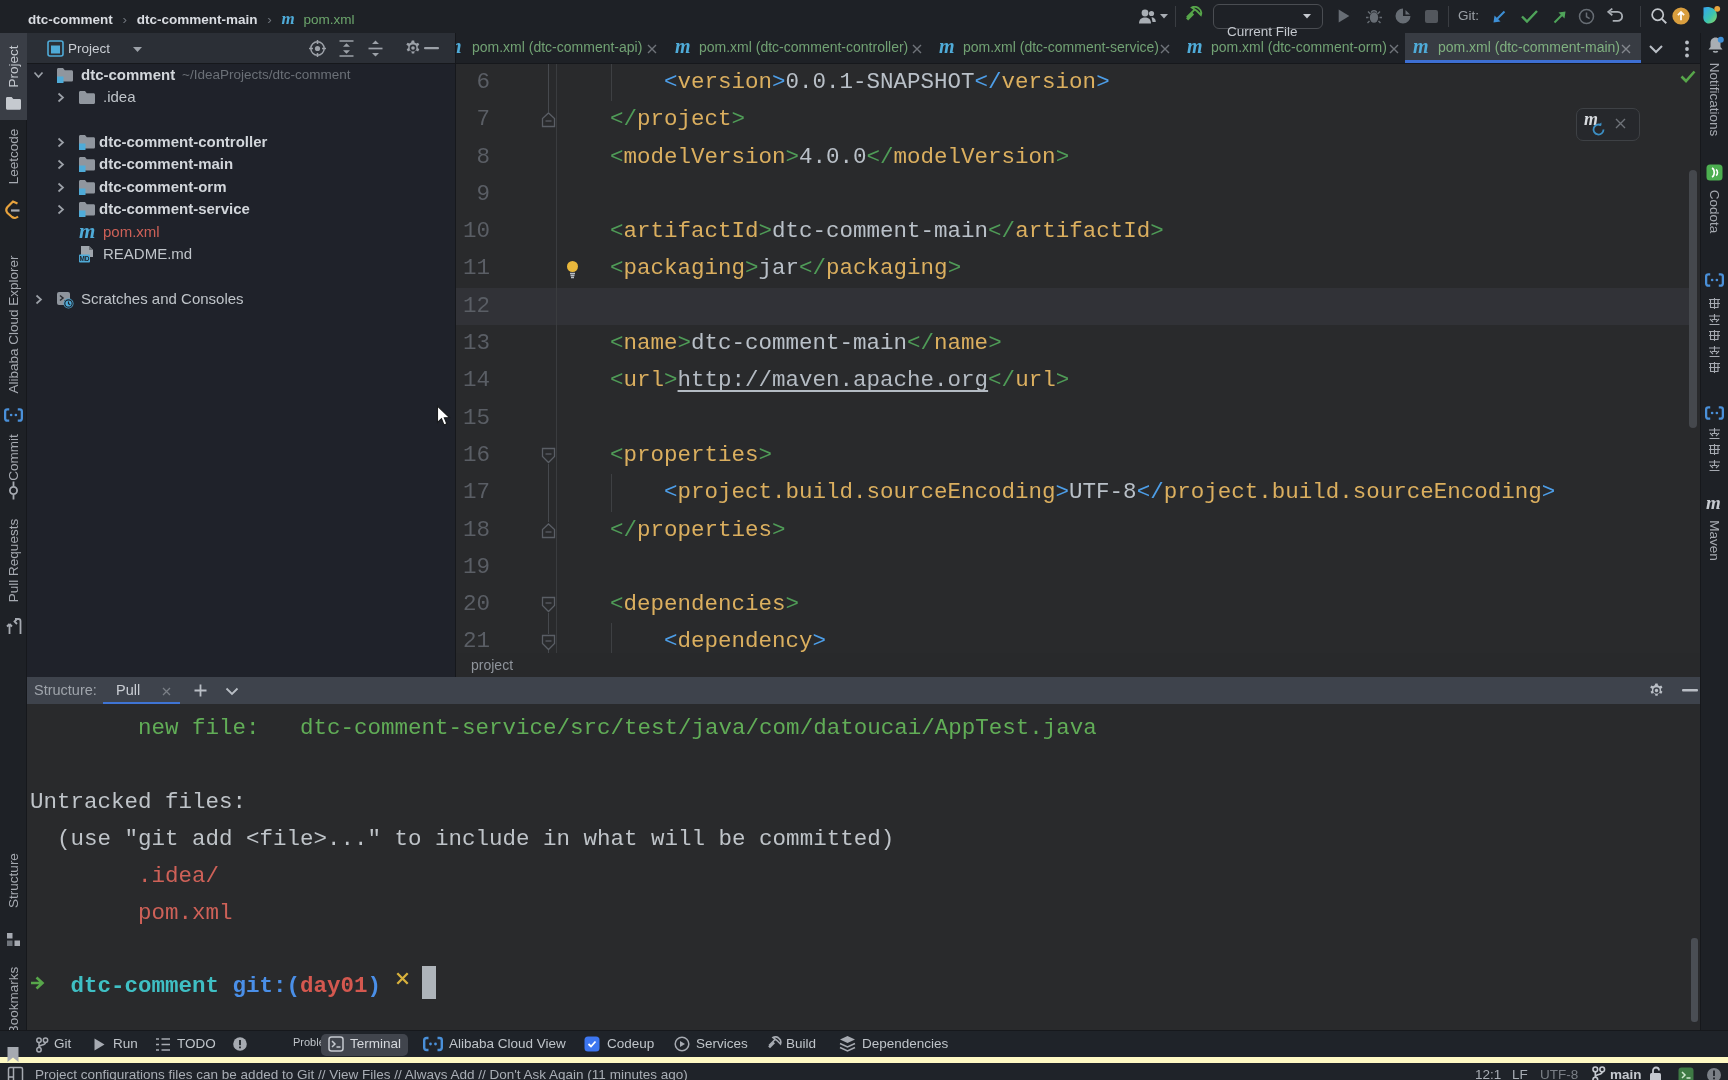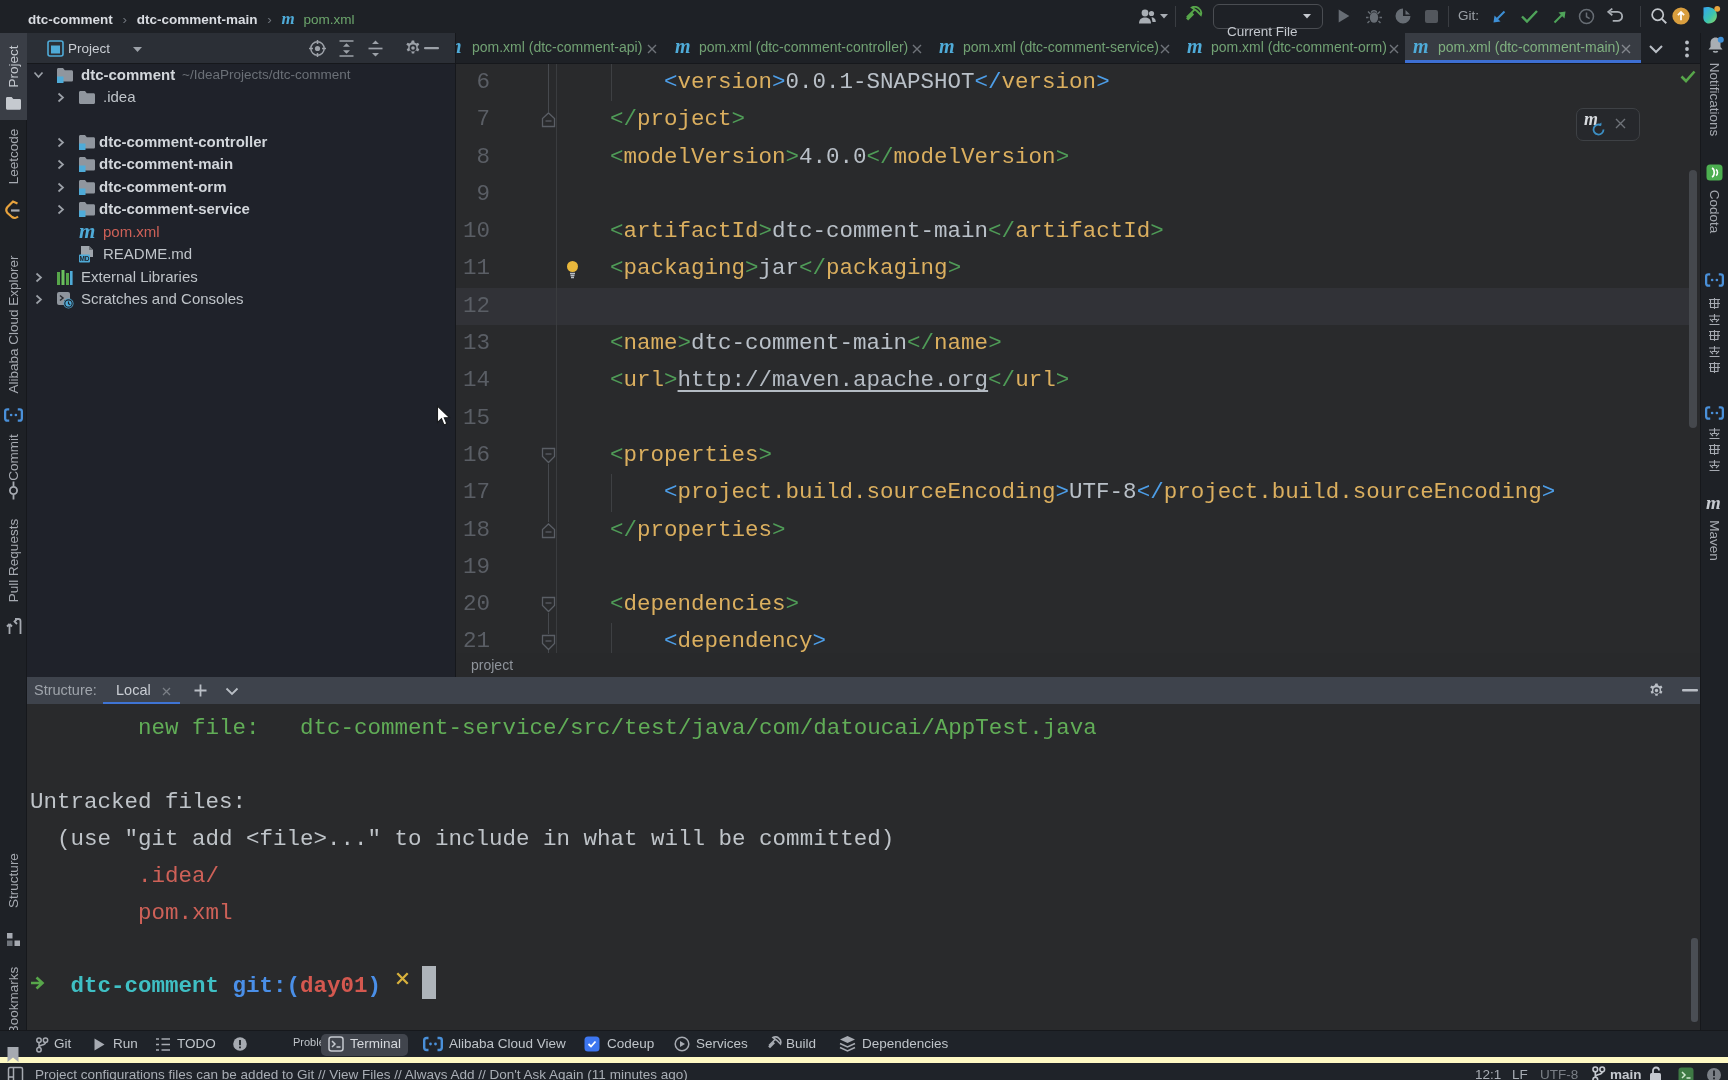--- a/index.html
+++ b/index.html
@@ -195,32 +195,20 @@
     <span class="abs" style="left:76px; top:2px; color:#CE6158;">pom.xml</span>
   </div>
   <div class="treerow" style="left:0; top:179px; width:428px;">
     <svg class="abs" style="left:51px; top:2px;" width="17" height="18" viewBox="0 0 17 18">
         <path fill="#9FA5AC" d="M3 1 h8 l4 4 v7 h-12 Z"></path>
         <path fill="#6B7077" d="M11 1 l4 4 h-4 Z"></path>
         <rect x="1" y="9.5" width="11" height="8" rx="1" fill="#4FABD8"></rect>
         <text x="6.5" y="16" font-size="6.5" font-family="Liberation Sans" font-weight="bold" fill="#1F222A" text-anchor="middle">MD</text>
       </svg>
     <span class="abs" style="left:76px; top:2px;">README.md</span>
-  </div>
-  <div class="treerow" style="left:0; top:202px; width:428px;">
-    <svg class="abs" style="left:8px; top:6px;" width="8" height="11" viewBox="0 0 8 11">
-        <path d="M1.5 1.5 L6 5.5 L1.5 9.5" fill="none" stroke="#9CA1A8" stroke-width="1.7"></path>
-      </svg>
-    <svg class="abs" style="left:29px; top:3px;" width="17" height="17" viewBox="0 0 17 17">
-        <rect x="1" y="3" width="3" height="13" fill="#57A64A"></rect>
-        <rect x="5.5" y="1" width="3" height="15" fill="#6BBF5E"></rect>
-        <rect x="10" y="4" width="3" height="12" fill="#57A64A"></rect>
-        <rect x="14" y="2" width="2.6" height="14" fill="#4FABD8"></rect>
-      </svg>
-    <span class="abs" style="left:54px; top:2px;">External Libraries</span>
   </div>
   <div class="treerow" style="left:0; top:224px; width:428px;">
     <svg class="abs" style="left:8px; top:6px;" width="8" height="11" viewBox="0 0 8 11">
         <path d="M1.5 1.5 L6 5.5 L1.5 9.5" fill="none" stroke="#9CA1A8" stroke-width="1.7"></path>
       </svg>
     <svg class="abs" style="left:29px; top:3px;" width="18" height="18" viewBox="0 0 18 18">
         <rect x="1" y="1" width="13" height="13" rx="2" fill="#8F959D"></rect>
         <path d="M4 4.5 l3 2.5 -3 2.5 M8 10 h4" stroke="#2A2C30" stroke-width="1.5" fill="none"></path>
         <circle cx="12.5" cy="12.5" r="5" fill="#4FABD8"></circle>
         <circle cx="12.5" cy="12.5" r="3.7" fill="none" stroke="#1F222A" stroke-width="1.2"></circle>
@@ -362,21 +350,21 @@
       <path d="M1.5 6.5 L6 11 L14.5 1.5" fill="none" stroke="#57A64A" stroke-width="2.6"></path>
     </svg>
 </div>
 
 <div class="abs" id="crumbbar">
     <span style="position:absolute; left:15px; top:4px; font-size:14px; color:#8F949B;">project</span>
   </div>
 
 <div class="abs" id="termheader">
   <span class="abs" style="left:7px; top:5px; font-size:14.5px; color:#9FA4AB;">Structure:</span>
-  <span class="abs" style="left:89px; top:5px; font-size:14.5px; color:#C9CDD3;">Local</span>
+  <span class="abs" style="left:89px; top:5px; font-size:14.5px; color:#C9CDD3;">Pull</span>
   <svg class="abs" style="left:134px; top:9px;" width="11" height="11" viewBox="0 0 11 11">
       <path d="M2 2 L9 9 M9 2 L2 9" stroke="#7A7F86" stroke-width="1.3"></path>
     </svg>
   <div class="abs" style="left:76px; top:24.5px; width:77px; height:2.5px; background:#3F74D4;"></div>
   <svg class="abs" style="left:166px; top:6px;" width="15" height="15" viewBox="0 0 15 15">
       <path d="M7.5 1.5 V13.5 M1.5 7.5 H13.5" stroke="#B9BEC5" stroke-width="1.8"></path>
     </svg>
   <svg class="abs" style="left:198px; top:10px;" width="14" height="9" viewBox="0 0 14 9">
       <path d="M1.5 1.5 L7 7 L12.5 1.5" fill="none" stroke="#B9BEC5" stroke-width="1.8"></path>
     </svg>

